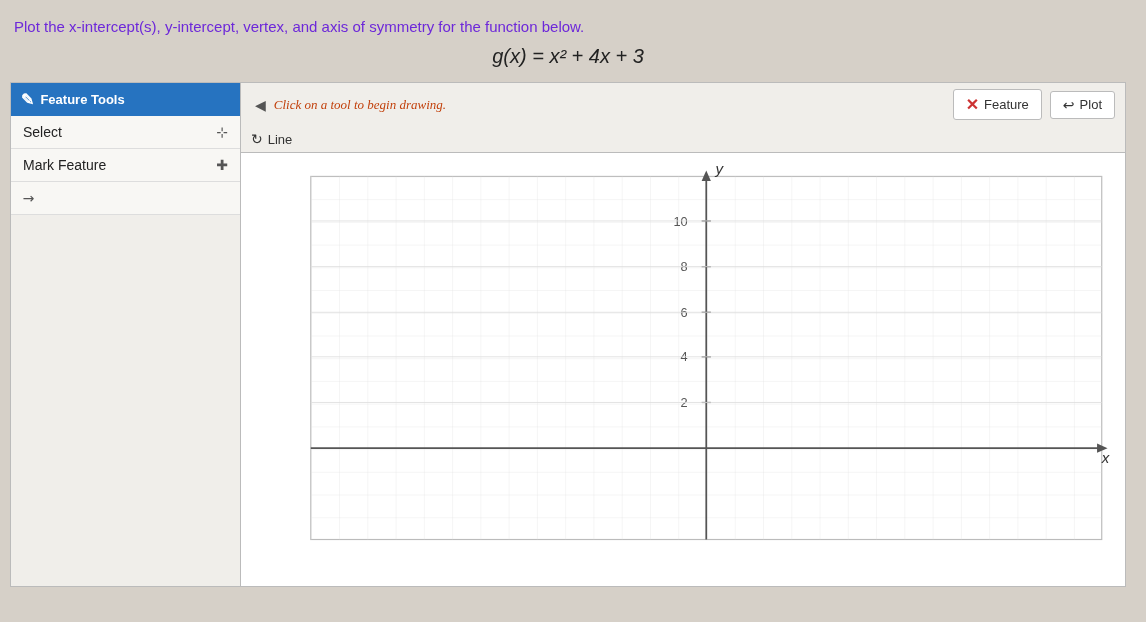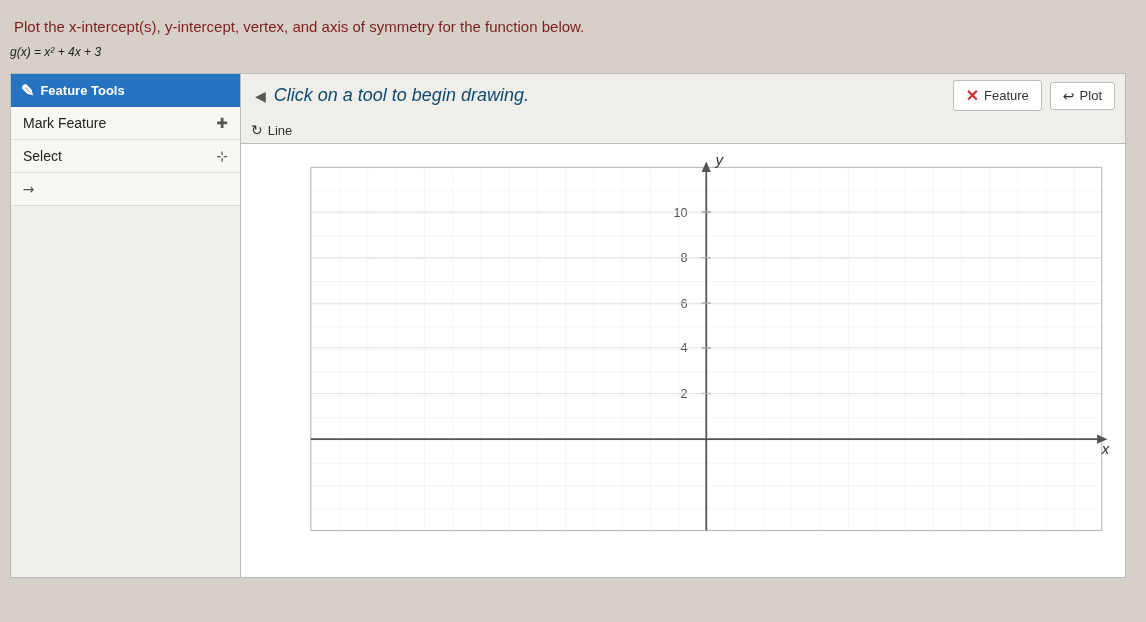--- a/index.html
+++ b/index.html
@@ -12,27 +12,28 @@
       overflow: hidden;
       position: relative;
     }
 
     .page-container {
       padding: 18px 20px 10px 10px;
     }
 
     .instruction-text {
       font-size: 15px;
-      color: #7f1d1d;
+      color: #6d28d9;
       margin-bottom: 10px;
       padding-left: 4px;
     }
 
     .equation-container {
-      font-size: 12px;
+      text-align: center;
+      font-size: 20px;
       color: #222;
       margin-bottom: 14px;
       font-style: italic;
     }
 
     .main-area {
       display: flex;
       flex-direction: row;
       gap: 0;
     }
@@ -106,24 +107,25 @@
     .collapse-btn {
       background: none;
       border: none;
       cursor: pointer;
       font-size: 14px;
       color: #555;
       padding: 2px 4px;
     }
 
     .hint-text {
-      font-size: 18px;
-      color: #0c4a6e;
+      font-size: 13px;
+      color: #c2410c;
       font-style: italic;
       flex: 1;
+      font-family: Liberation Serif, serif;
     }
 
     .toolbar-right {
       display: flex;
       align-items: center;
       gap: 8px;
       margin-left: auto;
     }
 
     .delete-btn {
@@ -207,27 +209,27 @@
 
   <div class="main-area">
 
     <div class="drawing-tools-panel">
       <div class="drawing-tools-header">
         <span style="font-size:16px;">✎</span>
         <span>Feature Tools</span>
       </div>
 
       <div class="tool-item">
+        <span class="tool-label">Select</span>
+        <span class="tool-icon">⊹</span>
+      </div>
+
+      <div class="tool-item">
         <span class="tool-label">Mark Feature</span>
         <span class="tool-icon">✚</span>
-      </div>
-
-      <div class="tool-item">
-        <span class="tool-label">Select</span>
-        <span class="tool-icon">⊹</span>
       </div>
 
       <div class="tool-item">
         <span class="tool-icon" style="transform:rotate(45deg); display:inline-block;">↗</span>
       </div>
     </div>
 
     <div class="right-panel">
 
       <div class="toolbar">

